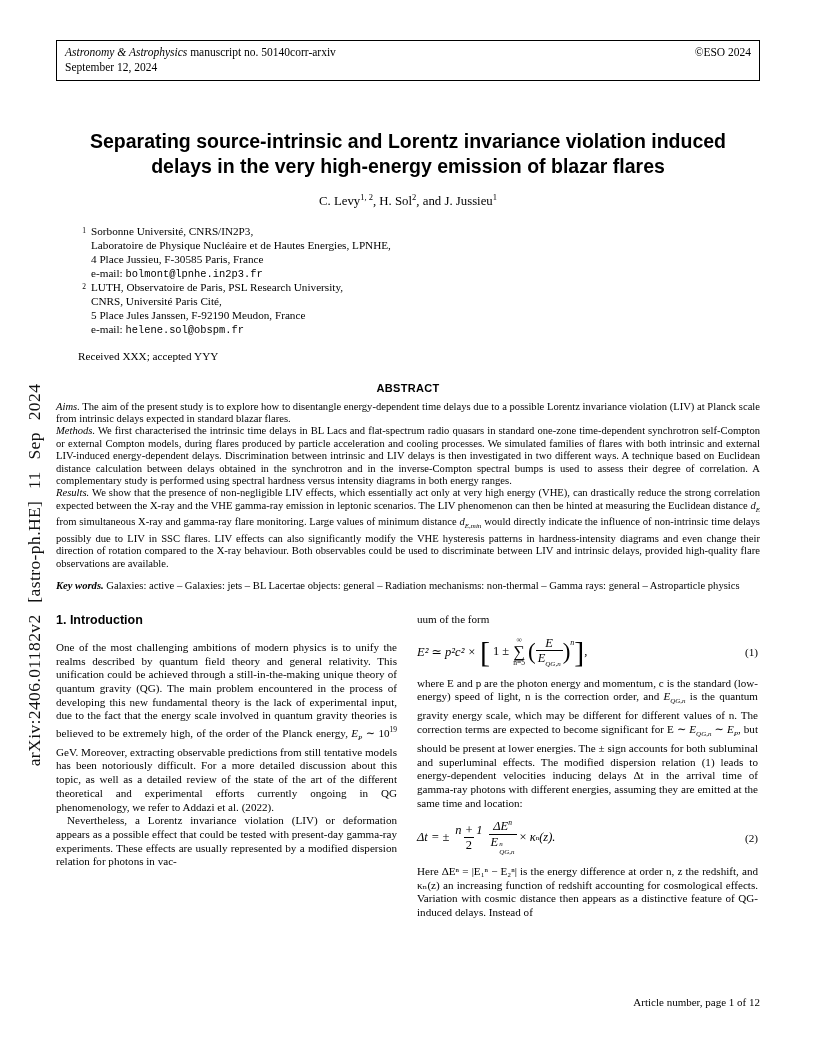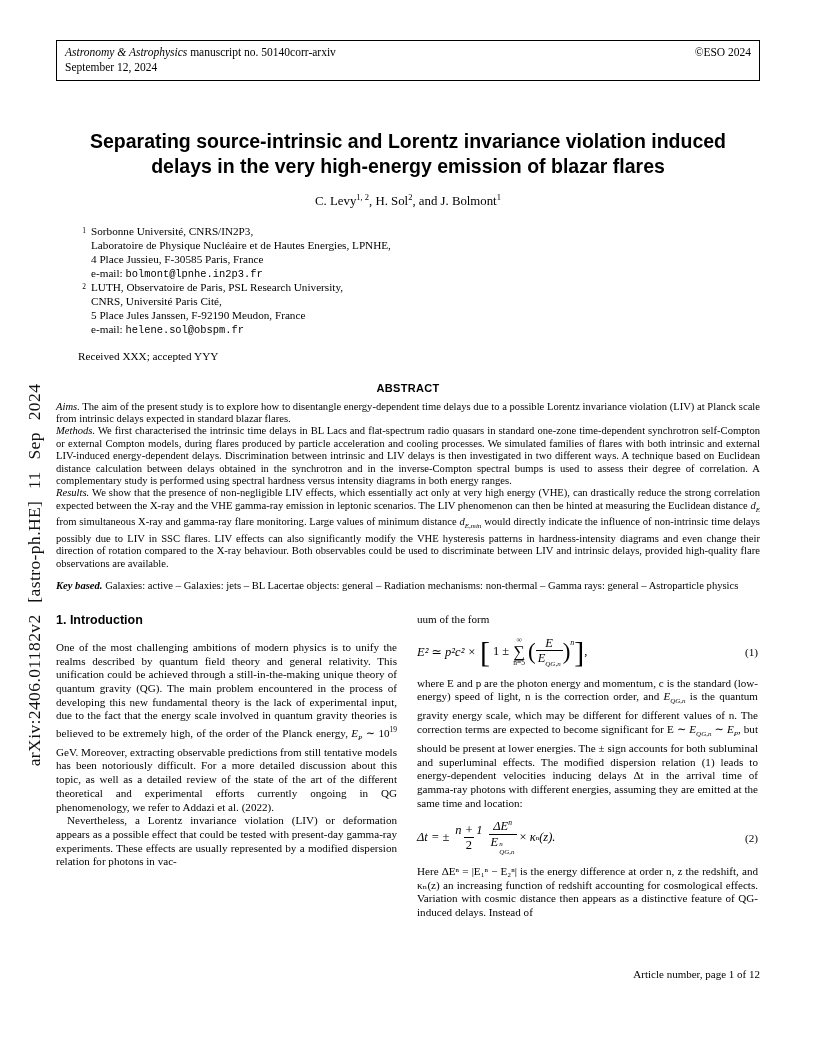--- a/index.html
+++ b/index.html
@@ -145,42 +145,42 @@
   .supsub {
     display: inline-flex; flex-direction: column; align-items: flex-start;
     font-size: 7px; line-height: 1.15; font-style: italic;
     margin-left: 1px;
   }
   .eq-label { font-size: 11.2px; }
   .eq-group { display: inline-flex; align-items: center; }
   
   .page-footer {
     position: absolute;
-    right: 56px; top: 968px;
+    right: 56px; top: 996px;
     font-size: 11px;
   }
 </style>
 </head>
 <body>
 
 <div class="page">
 
   <div class="arxiv-stamp">arXiv:2406.01182v2 [astro-ph.HE] 11 Sep 2024</div>
 
   <div class="header-box">
     <div class="header-row">
       <div class="header-left"><span class="italic">Astronomy &amp; Astrophysics</span><span> manuscript no. 50140corr-arxiv</span></div>
       <div class="header-right">©ESO 2024</div>
     </div>
     <div class="header-date">September 12, 2024</div>
   </div>
 
   <h1 class="title">Separating source-intrinsic and Lorentz invariance violation induced delays in the very high-energy emission of blazar flares</h1>
 
-  <div class="authors"><span>C. Levy</span><sup>1, 2</sup><span>, </span><span>H. Sol</span><sup>2</sup><span>, and </span><span>J. Bolmont</span><sup>1</sup></div>
+  <div class="authors"><span>C. Levy</span><sup>1, 2</sup><span>, </span><span>H. Sol</span><sup>2</sup><span>, and </span><span>J. Jussieu</span><sup>1</sup></div>
 
   <div class="affiliations">
     <div class="affil">
       <span class="affil-num">1</span>
       <div class="affil-lines">
         <div>Sorbonne Université, CNRS/IN2P3,</div>
         <div>Laboratoire de Physique Nucléaire et de Hautes Energies, LPNHE,</div>
         <div>4 Place Jussieu, F-30585 Paris, France</div>
         <div><span>e-mail: </span><span class="mono">bolmont@lpnhe.in2p3.fr</span></div>
       </div>
@@ -199,21 +199,21 @@
   <div class="received">Received XXX; accepted YYY</div>
 
   <div class="abstract-heading">ABSTRACT</div>
 
   <div class="abstract">
     <p class="abs-par"><span class="abs-label">Aims.</span><span> The aim of the present study is to explore how to disentangle energy-dependent time delays due to a possible Lorentz invariance violation (LIV) at Planck scale from intrinsic delays expected in standard blazar flares.</span></p>
     <p class="abs-par"><span class="abs-label">Methods.</span><span> We first characterised the intrinsic time delays in BL Lacs and flat-spectrum radio quasars in standard one-zone time-dependent synchrotron self-Compton or external Compton models, during flares produced by particle acceleration and cooling processes. We simulated families of flares with both intrinsic and external LIV-induced energy-dependent delays. Discrimination between intrinsic and LIV delays is then investigated in two different ways. A technique based on Euclidean distance calculation between delays obtained in the synchrotron and in the inverse-Compton spectral bumps is used to assess their degree of correlation. A complementary study is performed using spectral hardness versus intensity diagrams in both energy ranges.</span></p>
     <p class="abs-par"><span class="abs-label">Results.</span><span> We show that the presence of non-negligible LIV effects, which essentially act only at very high energy (VHE), can drastically reduce the strong correlation expected between the X-ray and the VHE gamma-ray emission in leptonic scenarios. The LIV phenomenon can then be hinted at measuring the Euclidean distance </span><span class="mi"><span>d</span><sub>E</sub></span><span> from simultaneous X-ray and gamma-ray flare monitoring. Large values of minimum distance </span><span class="mi"><span>d</span><sub>E,min</sub></span><span> would directly indicate the influence of non-intrinsic time delays possibly due to LIV in SSC flares. LIV effects can also significantly modify the VHE hysteresis patterns in hardness-intensity diagrams and even change their direction of rotation compared to the X-ray behaviour. Both observables could be used to discriminate between LIV and intrinsic delays, provided high-quality flare observations are available.</span></p>
   </div>
 
-  <p class="keywords"><span class="kw-label">Key based.</span><span> Galaxies: active – Galaxies: jets – BL Lacertae objects: general – Radiation mechanisms: non-thermal – Gamma rays: general – Astroparticle physics</span></p>
+  <p class="keywords"><span class="kw-label">Key words.</span><span> Galaxies: active – Galaxies: jets – BL Lacertae objects: general – Radiation mechanisms: non-thermal – Gamma rays: general – Astroparticle physics</span></p>
 
   <div class="columns">
 
     <div class="col">
       <h2 class="section-heading">1. Introduction</h2>
       <p class="body-par"><span>One of the most challenging ambitions of modern physics is to unify the realms described by quantum field theory and general relativity. This unification could be achieved through a still-in-the-making unique theory of quantum gravity (QG). The main problem encountered in the process of developing this new fundamental theory is the lack of experimental input, due to the fact that the energy scale involved in quantum gravity theories is believed to be extremely high, of the order of the Planck energy, </span><span class="mi"><span>E</span><sub>P</sub></span><span> ∼ 10</span><sup>19</sup><span> GeV. Moreover, extracting observable predictions from still tentative models has been notoriously difficult. For a more detailed discussion about this topic, as well as a detailed review of the state of the art of the different theoretical and experimental efforts currently ongoing in QG phenomenology, we refer to Addazi et al. (2022).</span></p>
       <p class="body-par indent">Nevertheless, a Lorentz invariance violation (LIV) or deformation appears as a possible effect that could be tested with present-day gamma-ray experiments. These effects are usually represented by a modified dispersion relation for photons in vac-</p>
     </div>
 
     <div class="col">

